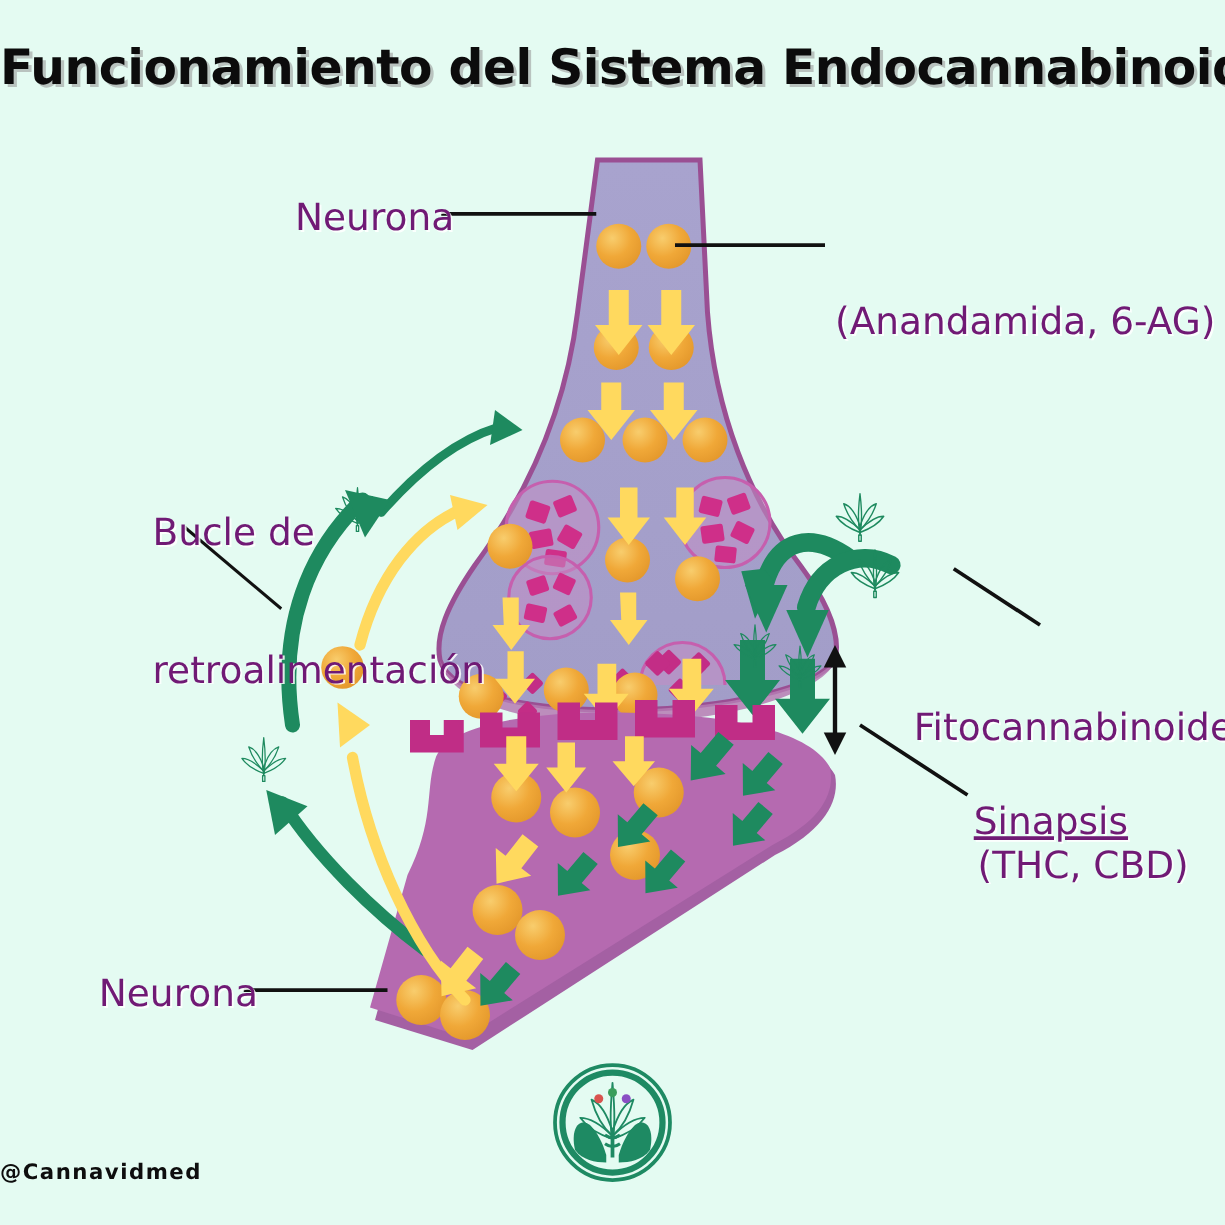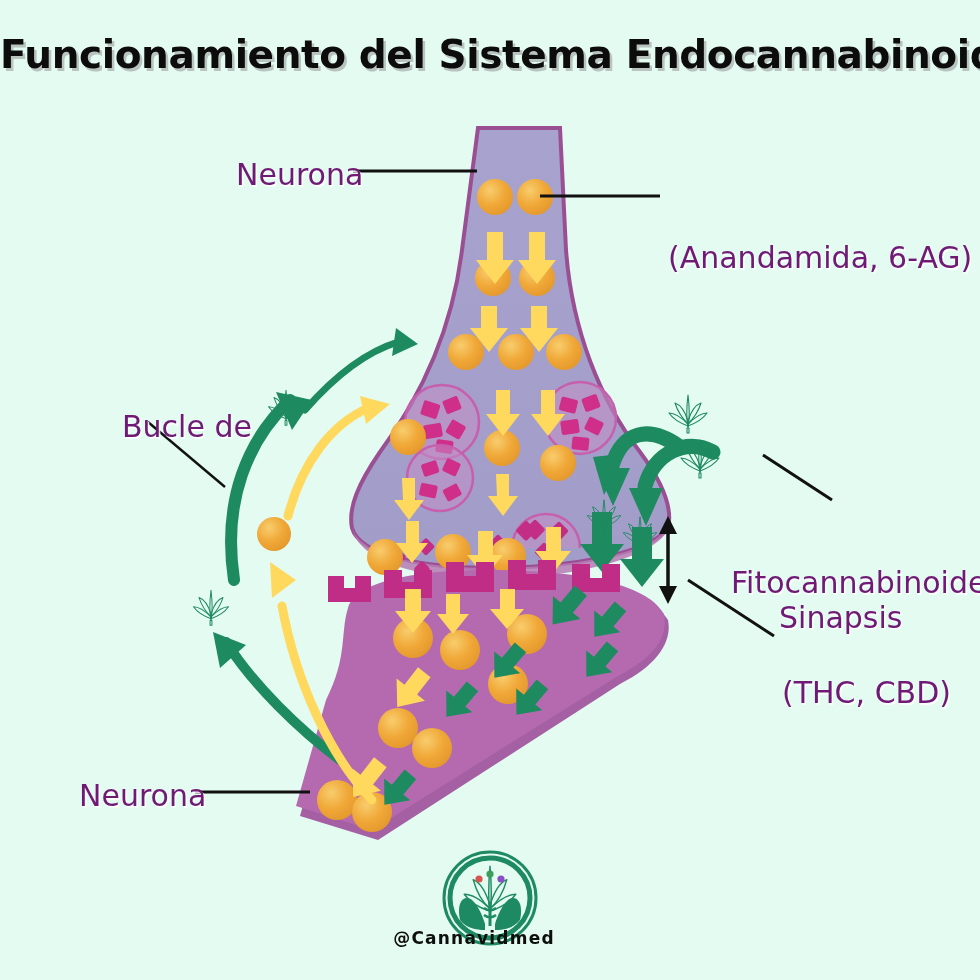--- a/index.html
+++ b/index.html
@@ -28,31 +28,30 @@
     font-family:"DejaVu Sans", sans-serif;
     font-weight:bold;
     font-size:39px;
     letter-spacing:-0.4px;
     color:#0c0c0c;
     text-shadow:2.5px 2.5px 0 rgba(150,150,150,.55);
     white-space:pre;
   }
   #wm-handle{
     position:absolute;left:0;top:928px;width:948px;
-    text-align:center;
     font-size:17px;letter-spacing:1.2px;
     color:#0e0e0e;font-weight:600;
     font-family:"DejaVu Sans", sans-serif;
     white-space:pre;
   }
   .lbl-neurona-top{left:236px;top:157px;}
   .lbl-endo{left:668px;top:167px;}
   .lbl-bucle{left:74px;top:336px;margin-left:48px;}
   .lbl-fito{left:731px;top:492px;}
-  .lbl-sinapsis{left:779px;top:600px;}
+  .lbl-sinapsis{left:779px;top:640px;text-decoration:underline;}
   .lbl-neurona-bot{left:79px;top:778px;}
 </style>
 </head>
 <body>
 
 <div id="stage">
 
   <svg id="art" viewBox="0 0 980 980" xmlns="http://www.w3.org/2000/svg">
     <defs>
       <radialGradient id="vesGrad" cx="36%" cy="32%" r="75%">
@@ -374,20 +373,21 @@
   <div id="title">Funcionamiento del Sistema Endocannabinoide</div>
 
   <div class="lbl lbl-neurona-top">Neurona</div>
 
   <div class="lbl lbl-endo">
     <div>(Anandamida, 6-AG)</div>
   </div>
 
   <div class="lbl lbl-bucle">
     <div>Bucle de</div>
+    <div>retroalimentación</div>
   </div>
 
   <div class="lbl lbl-fito">
     <div>Fitocannabinoides</div>
     <div style="text-align:center">(THC, CBD)</div>
   </div>
 
   <div class="lbl lbl-sinapsis">Sinapsis</div>
 
   <div class="lbl lbl-neurona-bot">Neurona</div>

